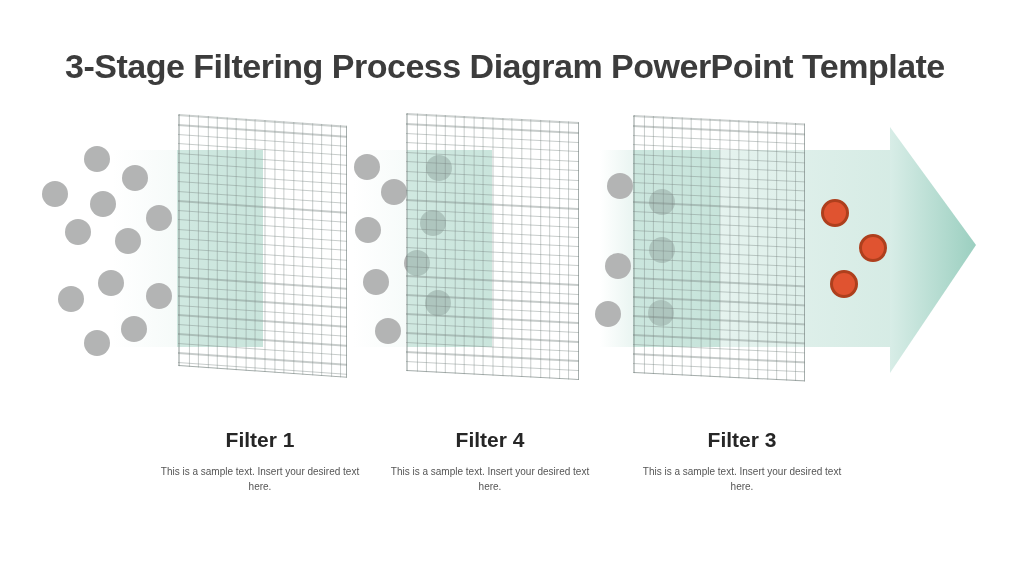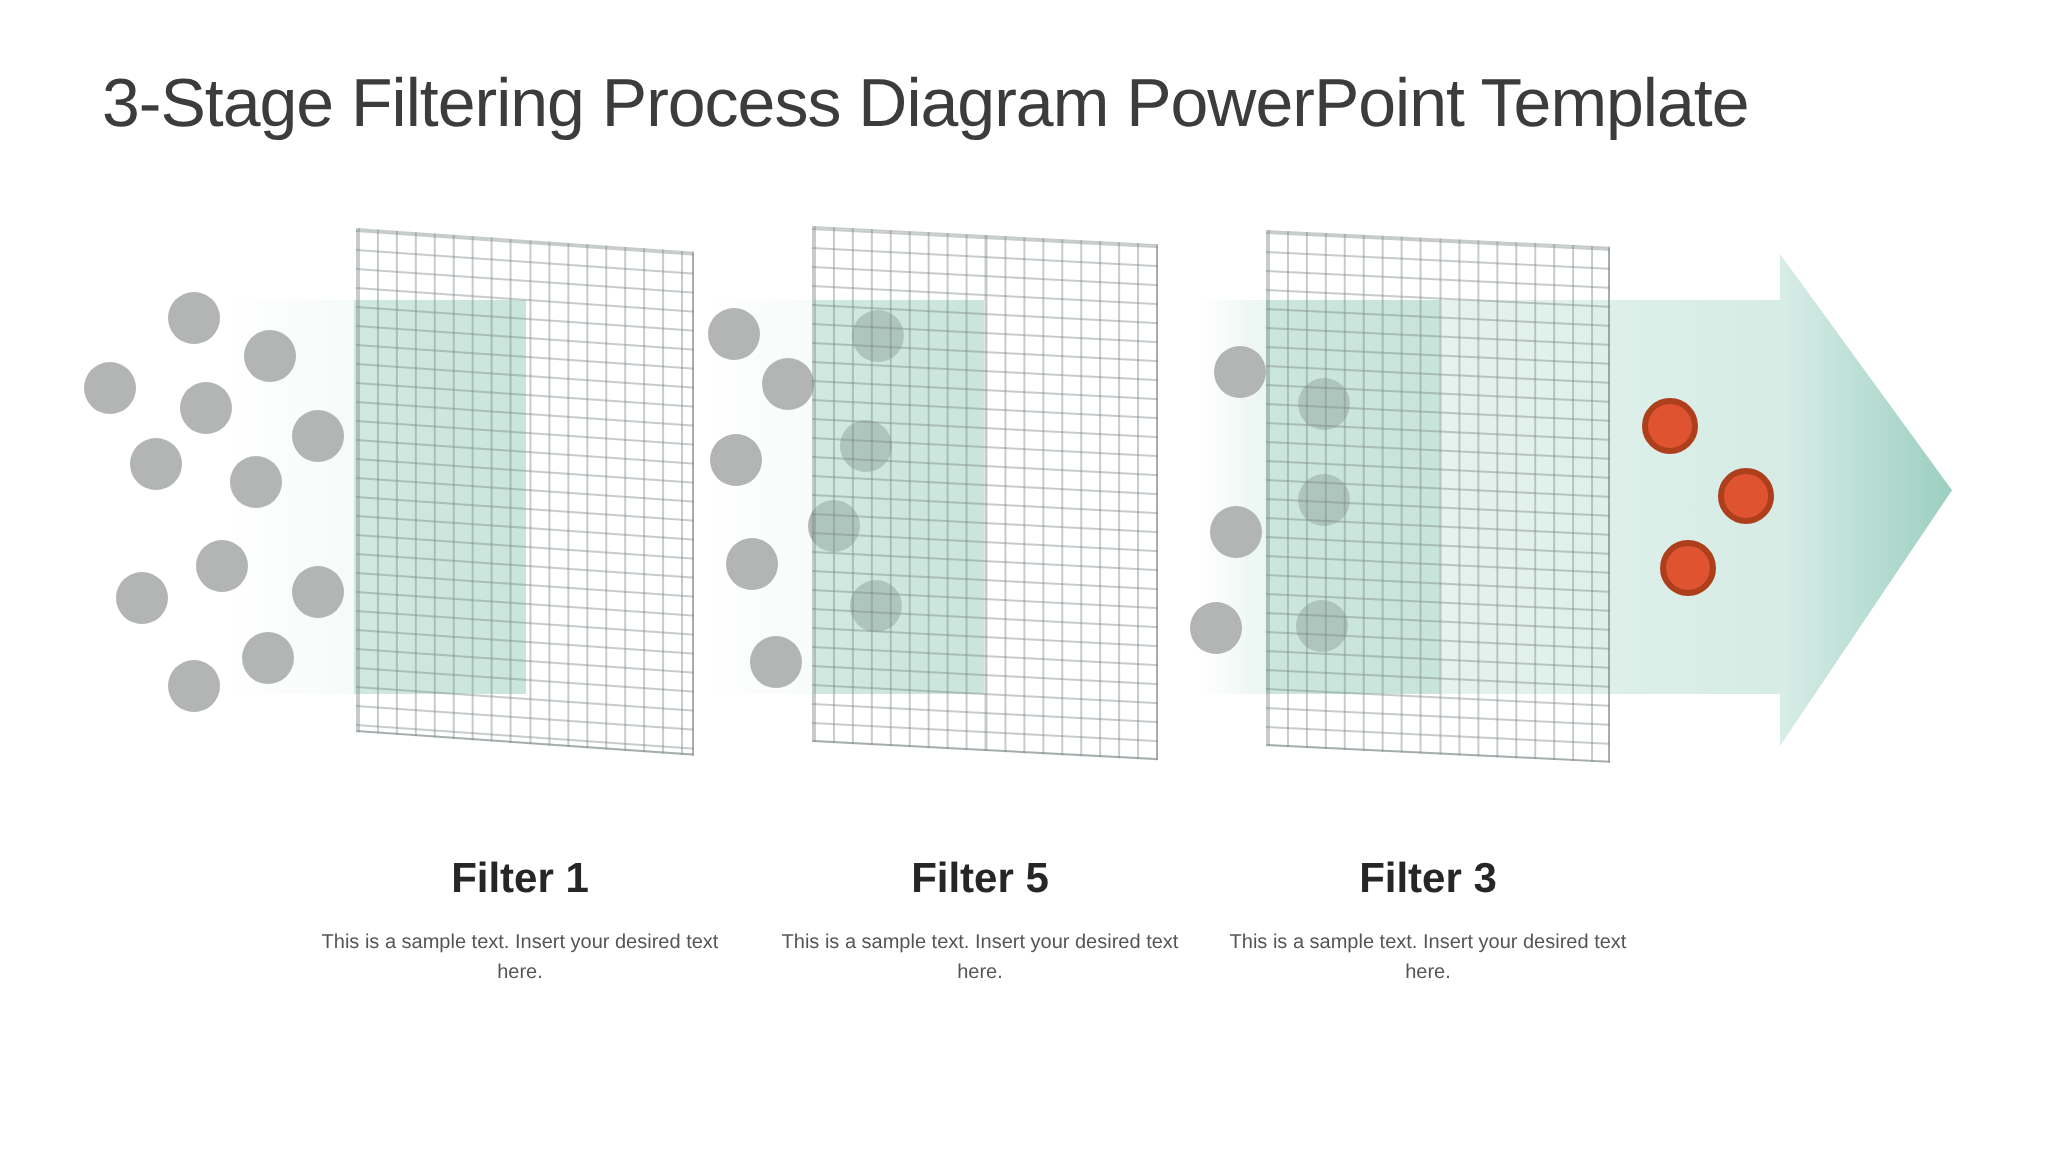--- a/index.html
+++ b/index.html
@@ -10,24 +10,24 @@
     background: #ffffff;
     overflow: hidden;
     font-family: "Liberation Sans", sans-serif;
   }
 
   
   .slide-title {
     position: absolute;
     left: 51px;
     top: 33px;
-    margin: 0;
+    margin: 14px;
     font-size: 34px;
     line-height: 1.15;
-    font-weight: 400;
+    font-weight: 700;
     letter-spacing: -0.5px;
     color: var(--title-color, #3c3c3c);
     white-space: nowrap;
   }
 
   
   .canvas { position: absolute; inset: 0; }
 
   
   .band { position: absolute; top: 150px; height: 197px; z-index: 1; }
@@ -88,21 +88,21 @@
     border: 3px solid var(--red-stroke, #ae3f1d);
     box-sizing: border-box;
     z-index: 6;
   }
 
   
   .labels { position: absolute; top: 428px; left: 0; width: 100%; z-index: 7; }
   .label-block { position: absolute; width: 220px; text-align: center; }
   .label-block.lb-1 { left: 150px; text-align: center; }
   .label-block.lb-2 { left: 380px; }
-  .label-block.lb-3 { left: 604px; }
+  .label-block.lb-3 { left: 632px; }
   .filter-label {
     margin: 0 0 12px 0;
     font-size: 21px;
     font-weight: 700;
     color: var(--label-color, #262626);
   }
   .filter-description {
     margin: 0 auto;
     width: 200px;
     font-size: 10px;
@@ -164,21 +164,21 @@
       <div class="dot red" style="left: 859px; top: 234px;"></div>
       <div class="dot red" style="left: 830px; top: 270px;"></div>
     </div>
 
   <div class="labels">
     <div class="label-block lb-1">
       <h3 class="filter-label">Filter 1</h3>
       <p class="filter-description">This is a sample text. Insert your desired text here.</p>
     </div>
     <div class="label-block lb-2">
-      <h3 class="filter-label">Filter 5</h3>
+      <h3 class="filter-label">Filter 4</h3>
       <p class="filter-description">This is a sample text. Insert your desired text here.</p>
     </div>
     <div class="label-block lb-3">
       <h3 class="filter-label">Filter 3</h3>
       <p class="filter-description">This is a sample text. Insert your desired text here.</p>
     </div>
   </div>
 
 </div>
 

